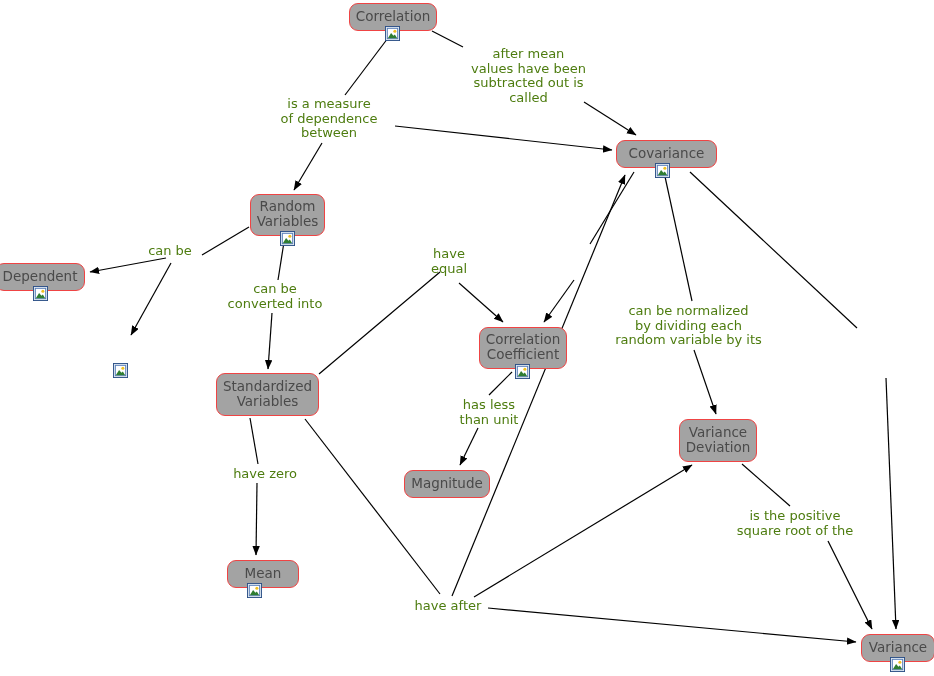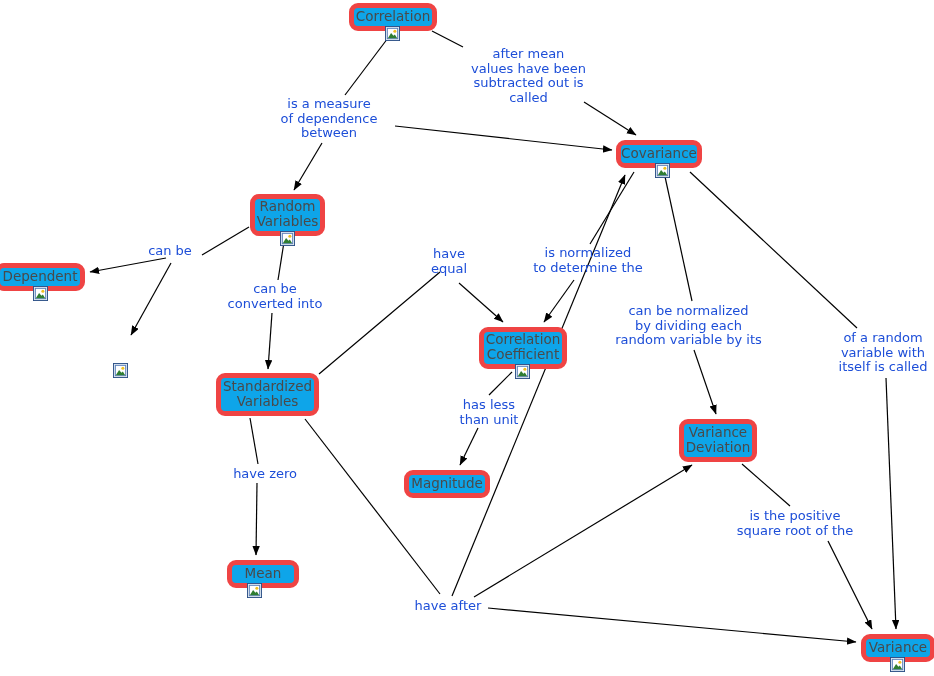--- a/index.html
+++ b/index.html
@@ -23,43 +23,43 @@
   #edges {
     position: absolute;
     left: 0; top: 0;
     width: 934px;
     height: 676px;
     pointer-events: none;
   }
   .node {
     position: absolute;
     box-sizing: border-box;
-    background: #0ea5e9;
-    border: 5px solid #ef4444;
+    background: #a3a3a3;
+    border: 1px solid #ef4444;
     border-radius: 9px;
     color: #4a4a4a;
     font-size: 13.5px;
     line-height: 15px;
     text-align: center;
     display: flex;
     align-items: center;
     justify-content: center;
     padding: 2px 9px 4px 9px;
     white-space: pre-line;
     z-index: 5;
   }
   .node-icon {
     position: absolute;
     width: 15px;
     height: 15px;
     z-index: 7;
   }
   .edge-label {
     position: absolute;
-    color: #1d4ed8;
+    color: #4d7c0f;
     font-size: 13px;
     line-height: 14.5px;
     text-align: center;
     white-space: pre-line;
     background: transparent;
     z-index: 6;
   }
 </style>
 </head>
 <body>
@@ -135,21 +135,21 @@
   <div class="node" style="left:349px; top:3px; width:88px; height:28px;">
     <span>Correlation</span>
   </div>
   <svg class="node-icon" style="left:385px; top:26px;" viewBox="0 0 16 16" xmlns="http://www.w3.org/2000/svg">
     <rect x="0.5" y="0.5" width="15" height="15" fill="#dfe8f2" stroke="#2c4f86"></rect>
     <rect x="2.5" y="2.5" width="11" height="11" fill="#ffffff" stroke="#5a7fb8"></rect>
     <circle cx="10.5" cy="5.5" r="1.6" fill="#f0c020"></circle>
     <path d="M3 13 L6.5 7.5 L9 10.5 L10.5 9 L13 13 Z" fill="#2f7d32"></path>
   </svg>
 
-  <div class="node" style="left:616px; top:140px; width:86px; height:28px;">
+  <div class="node" style="left:616px; top:140px; width:101px; height:28px;">
     <span>Covariance</span>
   </div>
   <svg class="node-icon" style="left:655px; top:163px;" viewBox="0 0 16 16" xmlns="http://www.w3.org/2000/svg">
     <rect x="0.5" y="0.5" width="15" height="15" fill="#dfe8f2" stroke="#2c4f86"></rect>
     <rect x="2.5" y="2.5" width="11" height="11" fill="#ffffff" stroke="#5a7fb8"></rect>
     <circle cx="10.5" cy="5.5" r="1.6" fill="#f0c020"></circle>
     <path d="M3 13 L6.5 7.5 L9 10.5 L10.5 9 L13 13 Z" fill="#2f7d32"></path>
   </svg>
 
   <div class="node" style="left:250px; top:194px; width:75px; height:42px;">
@@ -235,30 +235,25 @@
 between</div>
 
   <div class="edge-label" style="left:140px; top:244px; width:60px;">can be</div>
 
   <div class="edge-label" style="left:221px; top:282px; width:108px;">can be
 converted into</div>
 
   <div class="edge-label" style="left:424px; top:247px; width:50px;">have
 equal</div>
 
-  <div class="edge-label" style="left:533px; top:246px; width:110px;">is normalized
-to determine the</div>
 
   <div class="edge-label" style="left:596px; top:304px; width:185px;">can be normalized
 by dividing each
 random variable by its</div>
 
-  <div class="edge-label" style="left:832px; top:331px; width:102px;">of a random
-variable with
-itself is called</div>
 
   <div class="edge-label" style="left:452px; top:398px; width:74px;">has less
 than unit</div>
 
   <div class="edge-label" style="left:221px; top:467px; width:76px;text-align:right;">have zero</div>
 
   <div class="edge-label" style="left:731px; top:509px; width:128px;">is the positive
 square root of  the</div>
 
   <div class="edge-label" style="left:411px; top:599px; width:74px;">have after</div>

